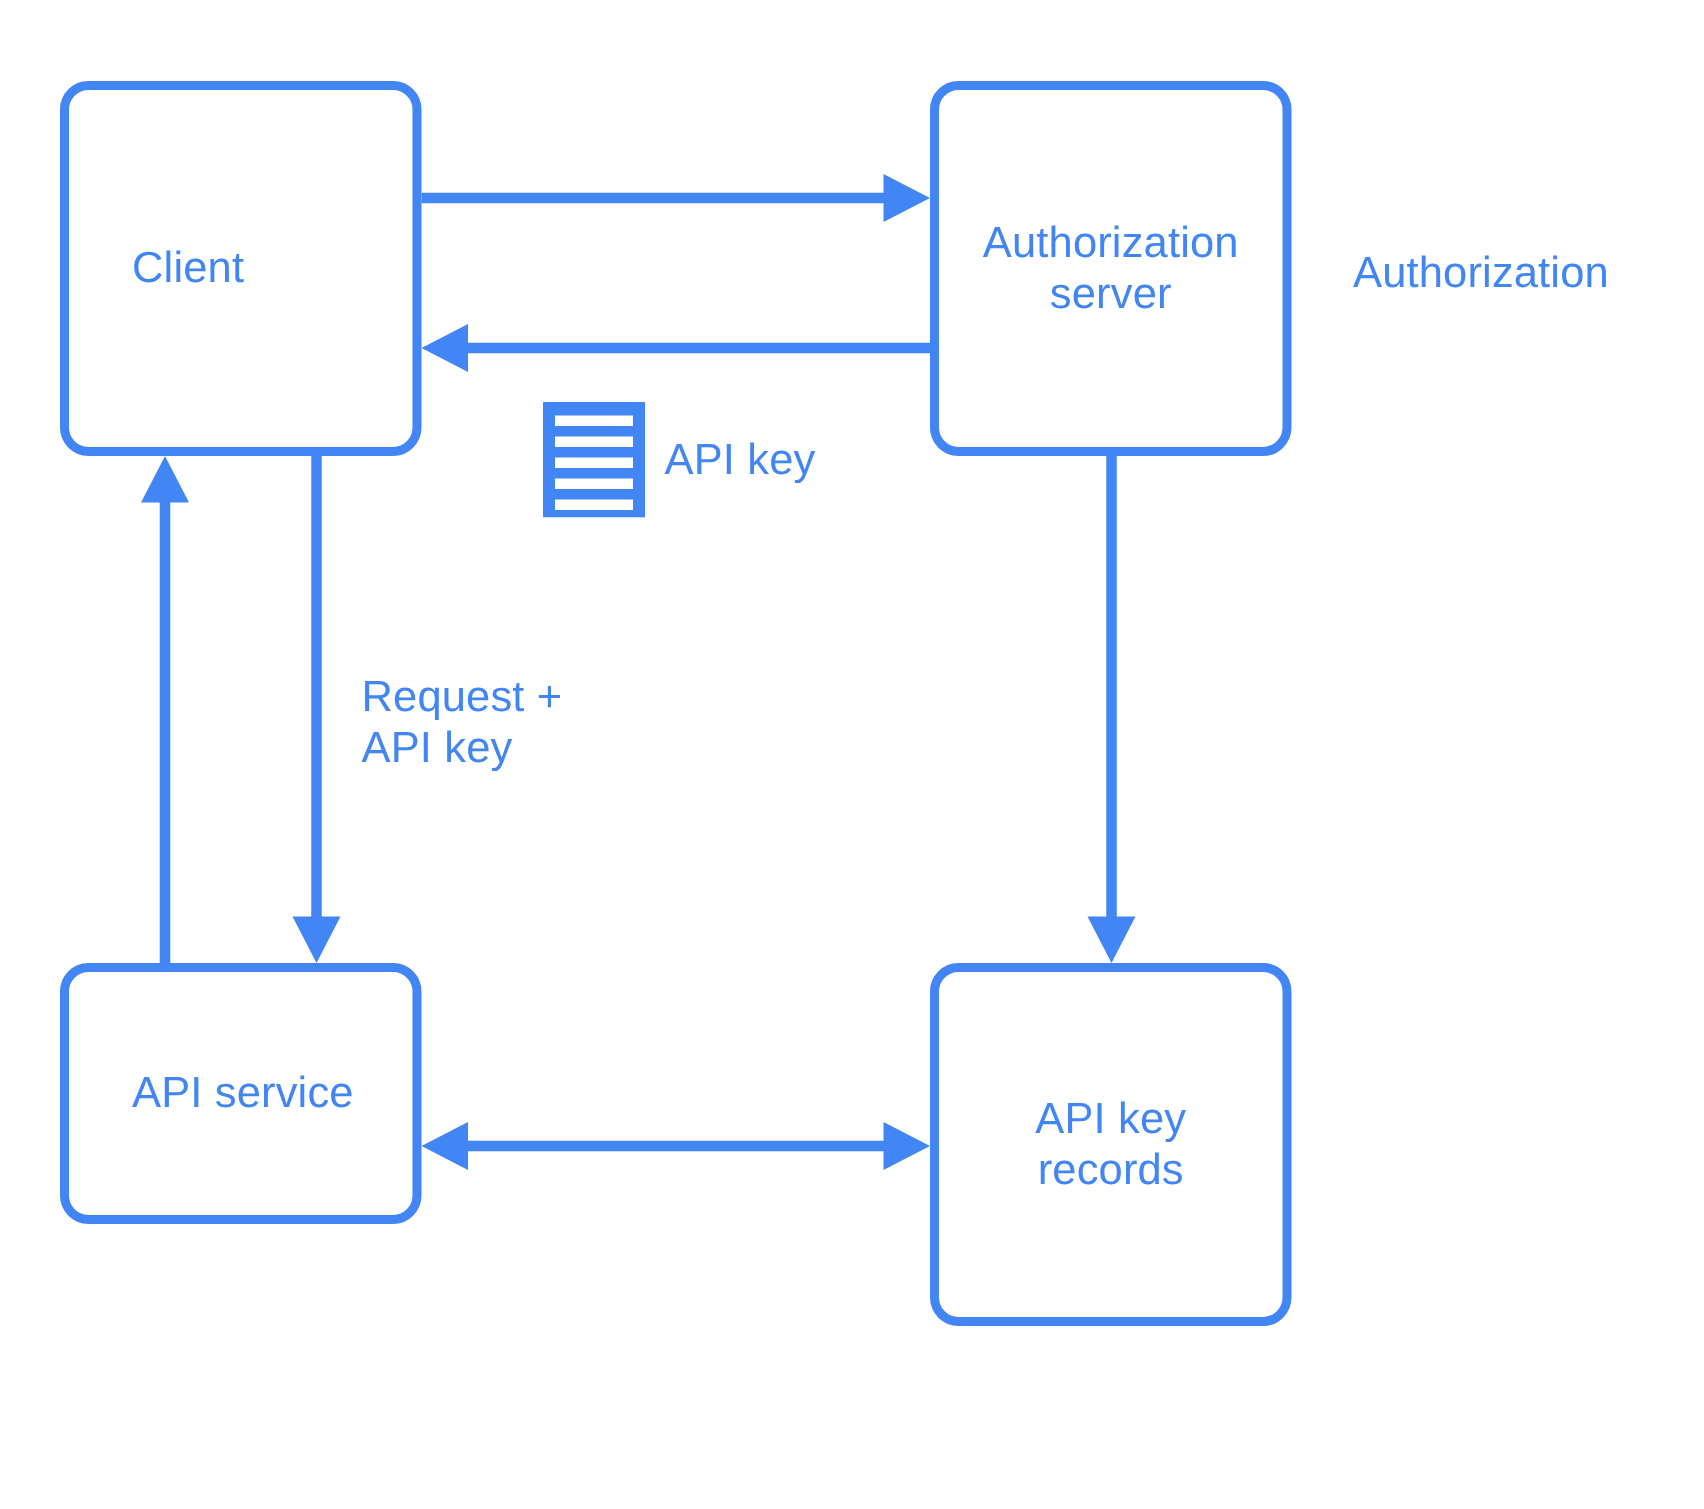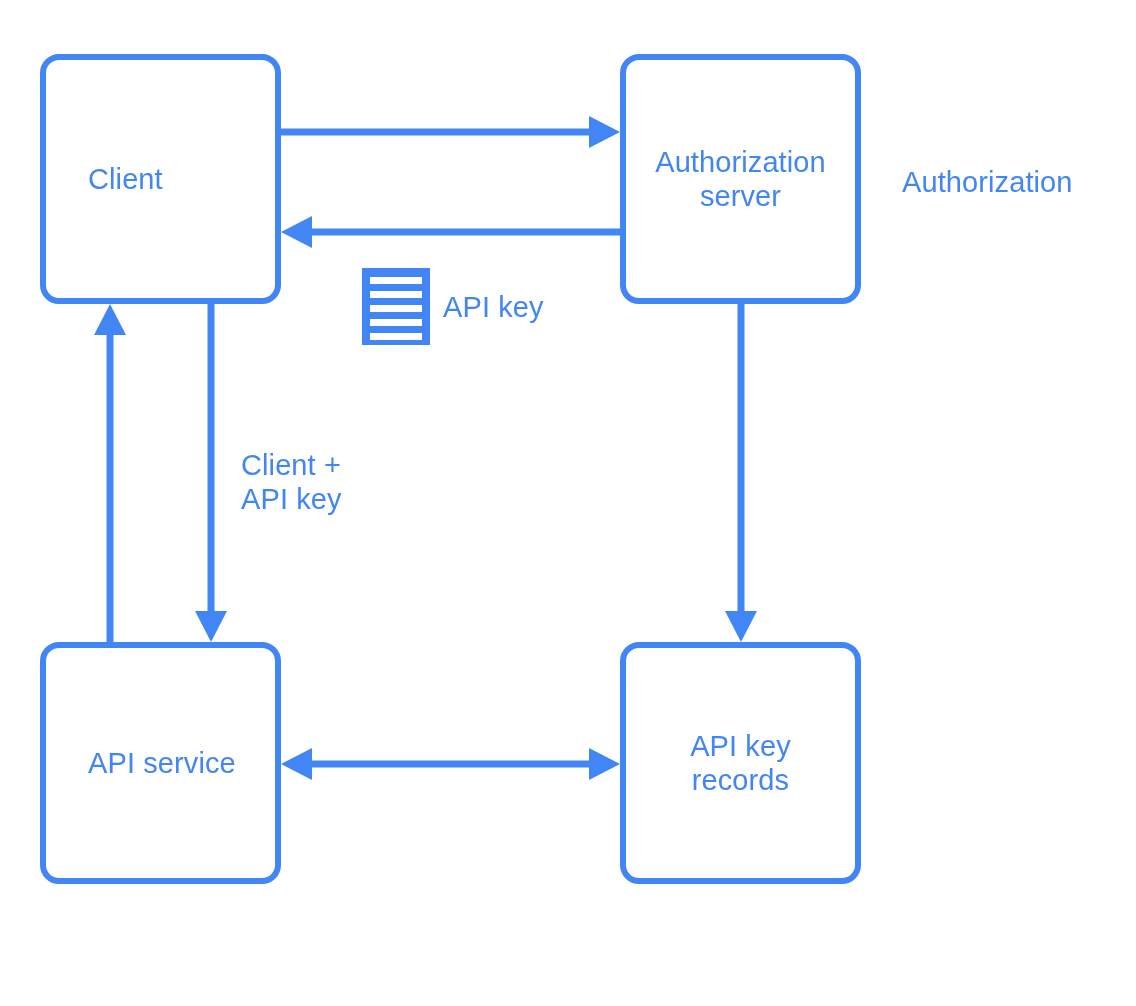--- a/index.html
+++ b/index.html
@@ -34,21 +34,21 @@
     line-height: 1.18;
     letter-spacing: 0.1px;
   }
   .node.left-text {
     justify-content: flex-start;
     text-align: left;
     padding-left: 42px;
   }
   #node-client      { left: 40px;  top: 30px;  width: 241px; height: 250px; }
   #node-authserver  { left: 620px; top: 30px;  width: 241px; height: 250px; }
-  #node-apiservice  { left: 40px;  top: 618px; width: 241px; height: 242px; }
+  #node-apiservice  { left: 40px;  top: 618px; width: 241px; height: 174px; }
   #node-apikeyrec   { left: 620px; top: 618px; width: 241px; height: 242px; }
 
   
   .label {
     position: absolute;
     color: #4285f4;
     font-size: 29px;
     line-height: 1.18;
     white-space: pre-line;
     letter-spacing: 0.1px;
@@ -138,19 +138,19 @@
     <rect x="0" y="0" width="68" height="77" fill="#4285f4"></rect>
     <rect x="8" y="9" width="52" height="7" fill="#ffffff"></rect>
     <rect x="8" y="23" width="52" height="7" fill="#ffffff"></rect>
     <rect x="8" y="37" width="52" height="7" fill="#ffffff"></rect>
     <rect x="8" y="51" width="52" height="7" fill="#ffffff"></rect>
     <rect x="8" y="65" width="52" height="7" fill="#ffffff"></rect>
   </svg>
 
   <div class="label" id="label-apikey">API key</div>
 
-  <div class="label" id="label-request">Client +
+  <div class="label" id="label-request">Request +
 API key</div>
 
   <div class="label" id="label-authorization">Authorization</div>
 
 
 </div>
 
 </body></html>

